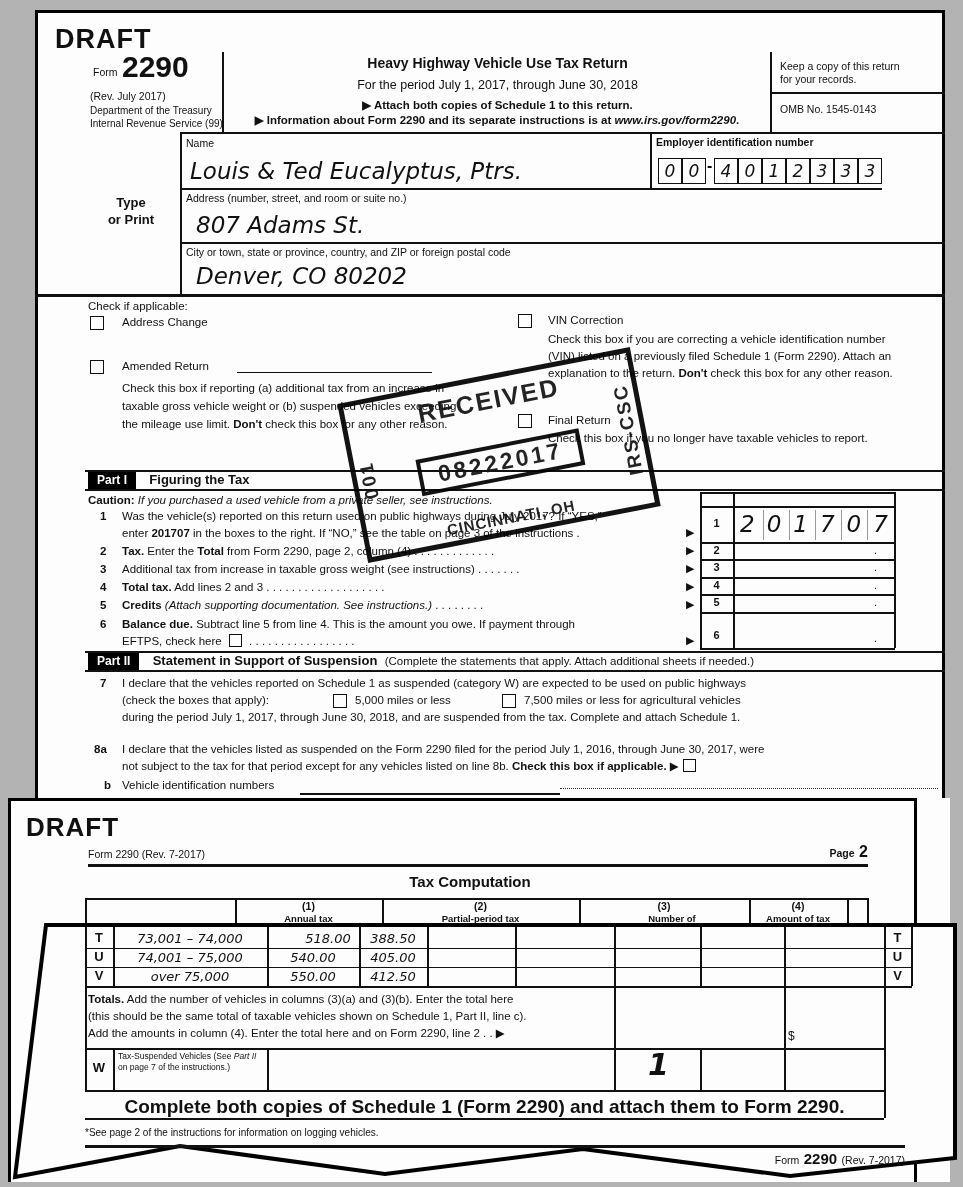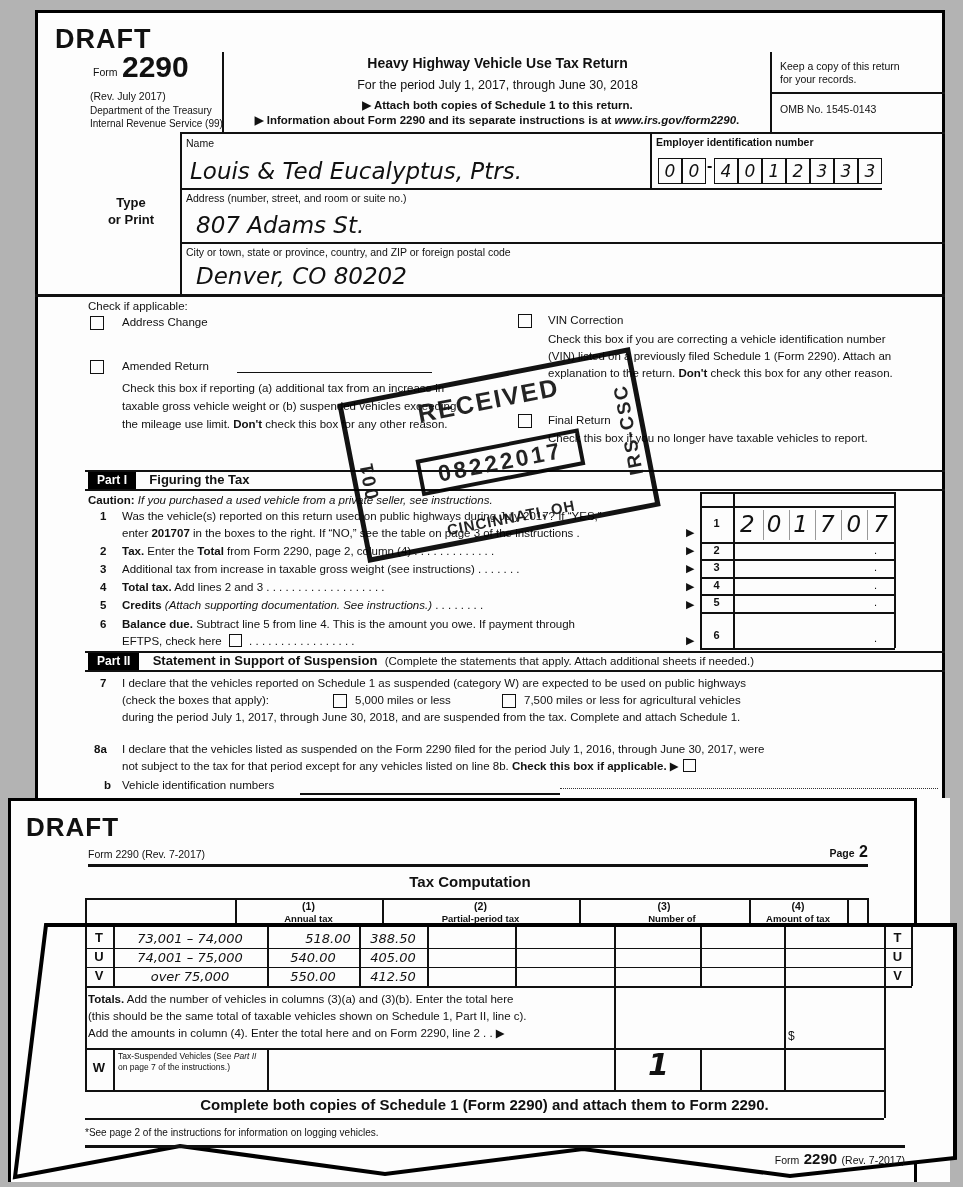--- a/index.html
+++ b/index.html
@@ -288,21 +288,21 @@
 
     <div class="abs t" style="left:88px;top:991px;width:524px;"><span style="font-weight: bold;">Totals.</span><span> Add the number of vehicles in columns (3)(a) and (3)(b). Enter the total here</span></div>
     <div class="abs t" style="left:88px;top:1008px;width:524px;">(this should be the same total of taxable vehicles shown on Schedule 1, Part II, line c).</div>
     <div class="abs t" style="left:88px;top:1025px;width:524px;">Add the amounts in column (4). Enter the total here and on Form 2290, line 2 .    .   ▶</div>
     <div class="abs" style="left:788px;top:1029px;font-size:12px;">$</div>
 
     <div class="abs b ctr" style="left:85px;top:1060px;width:28px;font-size:13px;">W</div>
     <div class="abs" style="left:118px;top:1051px;width:146px;font-size:8.5px;line-height:11px;"><span>Tax-Suspended Vehicles (See </span><span style="font-style: italic;">Part II</span><span> on page 7 of the instructions.)</span></div>
     <div class="abs hand b" style="left:648px;top:1047px;font-size:30px;">1</div>
 
-    <div class="abs b ctr" style="left:85px;top:1096px;width:799px;font-size:15px;">Complete both copies of Schedule 1 (Form 2290) and attach them to Form 2290.</div>
+    <div class="abs b ctr" style="left:85px;top:1096px;width:799px;font-size:19px;">Complete both copies of Schedule 1 (Form 2290) and attach them to Form 2290.</div>
     <div class="hl" style="left:85px;top:1118px;width:799px;"></div>
     <div class="abs tiny" style="left:85px;top:1127px;">*See page 2 of the instructions for information on logging vehicles.</div>
     <div class="hl" style="left:85px;top:1145px;width:820px;height:2.5px;"></div>
     <div class="abs" style="left:700px;top:1150px;width:205px;text-align:right;white-space:nowrap;">
       <span style="font-size:10.5px;">Form</span>
       <span class="b" style="font-size:15px;">2290</span>
       <span style="font-size:10.5px;">(Rev. 7-2017)</span>
     </div>
   </div>
 

